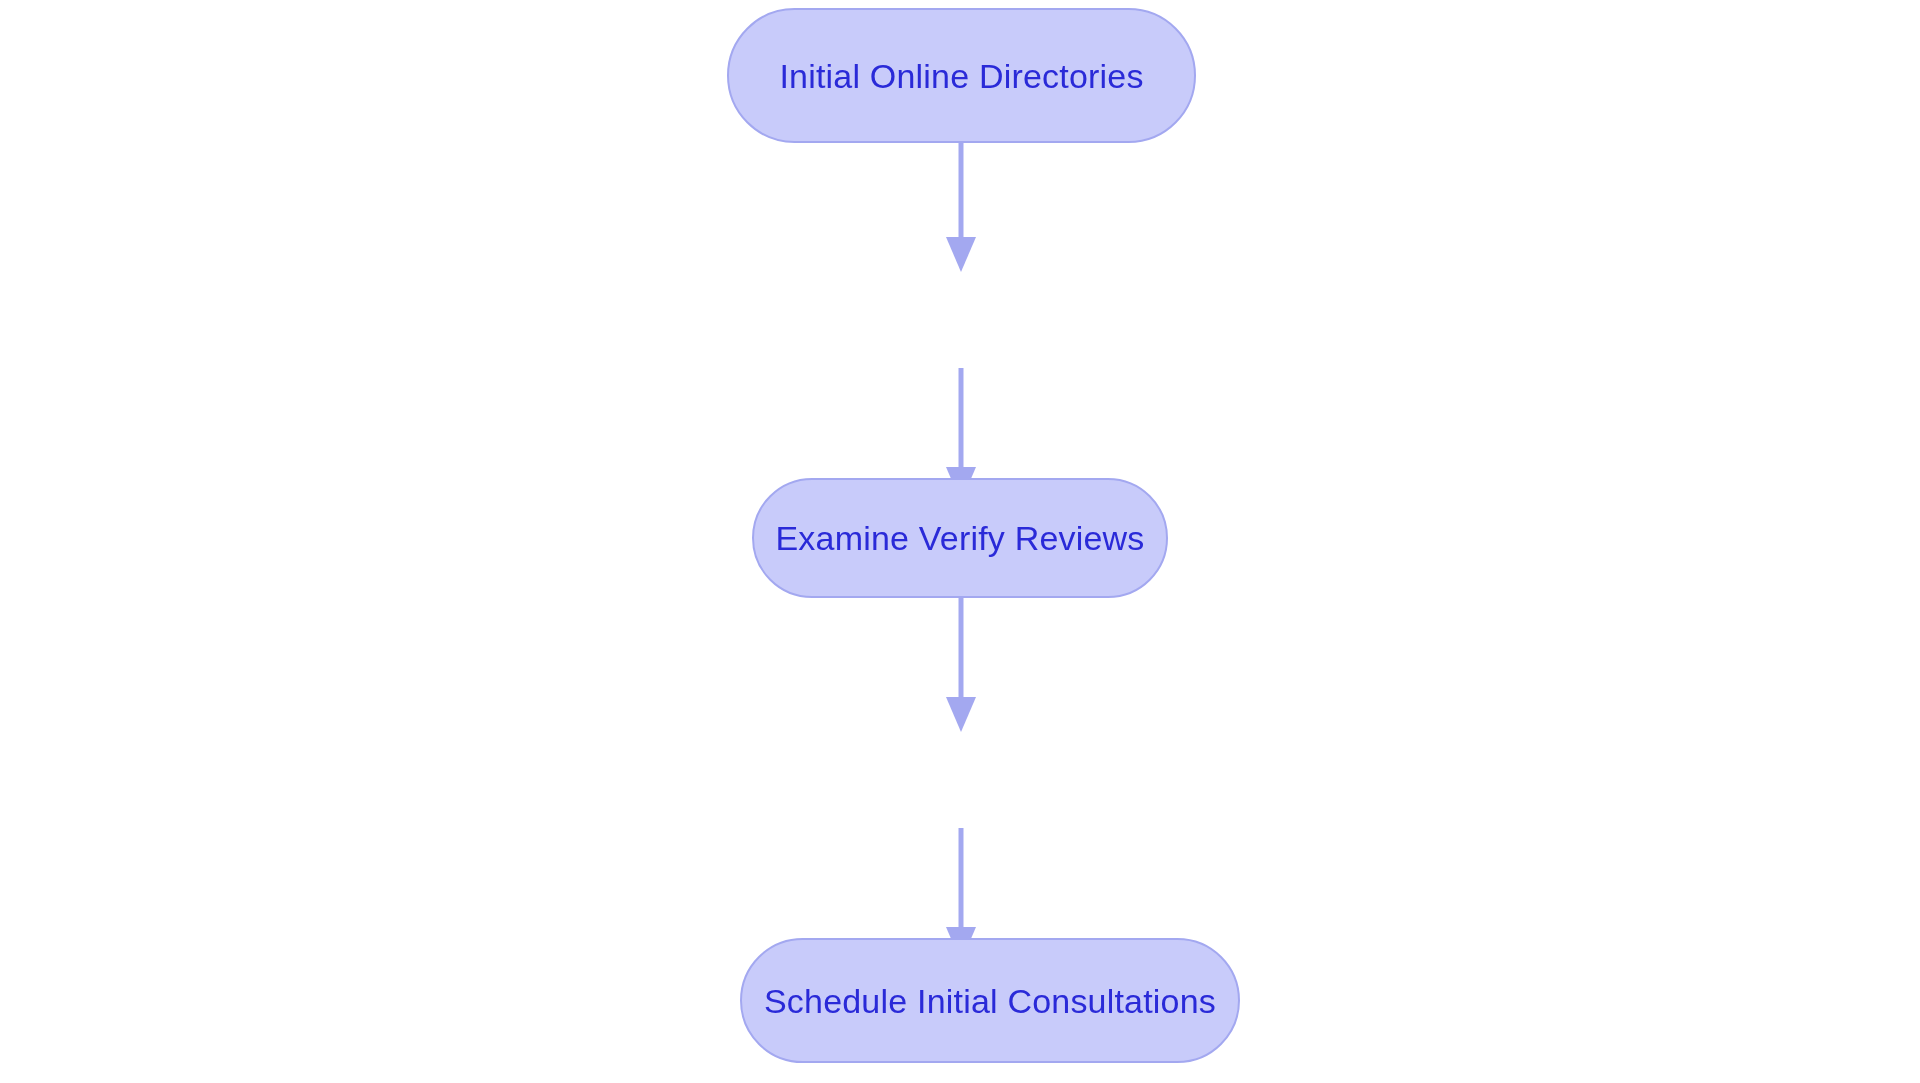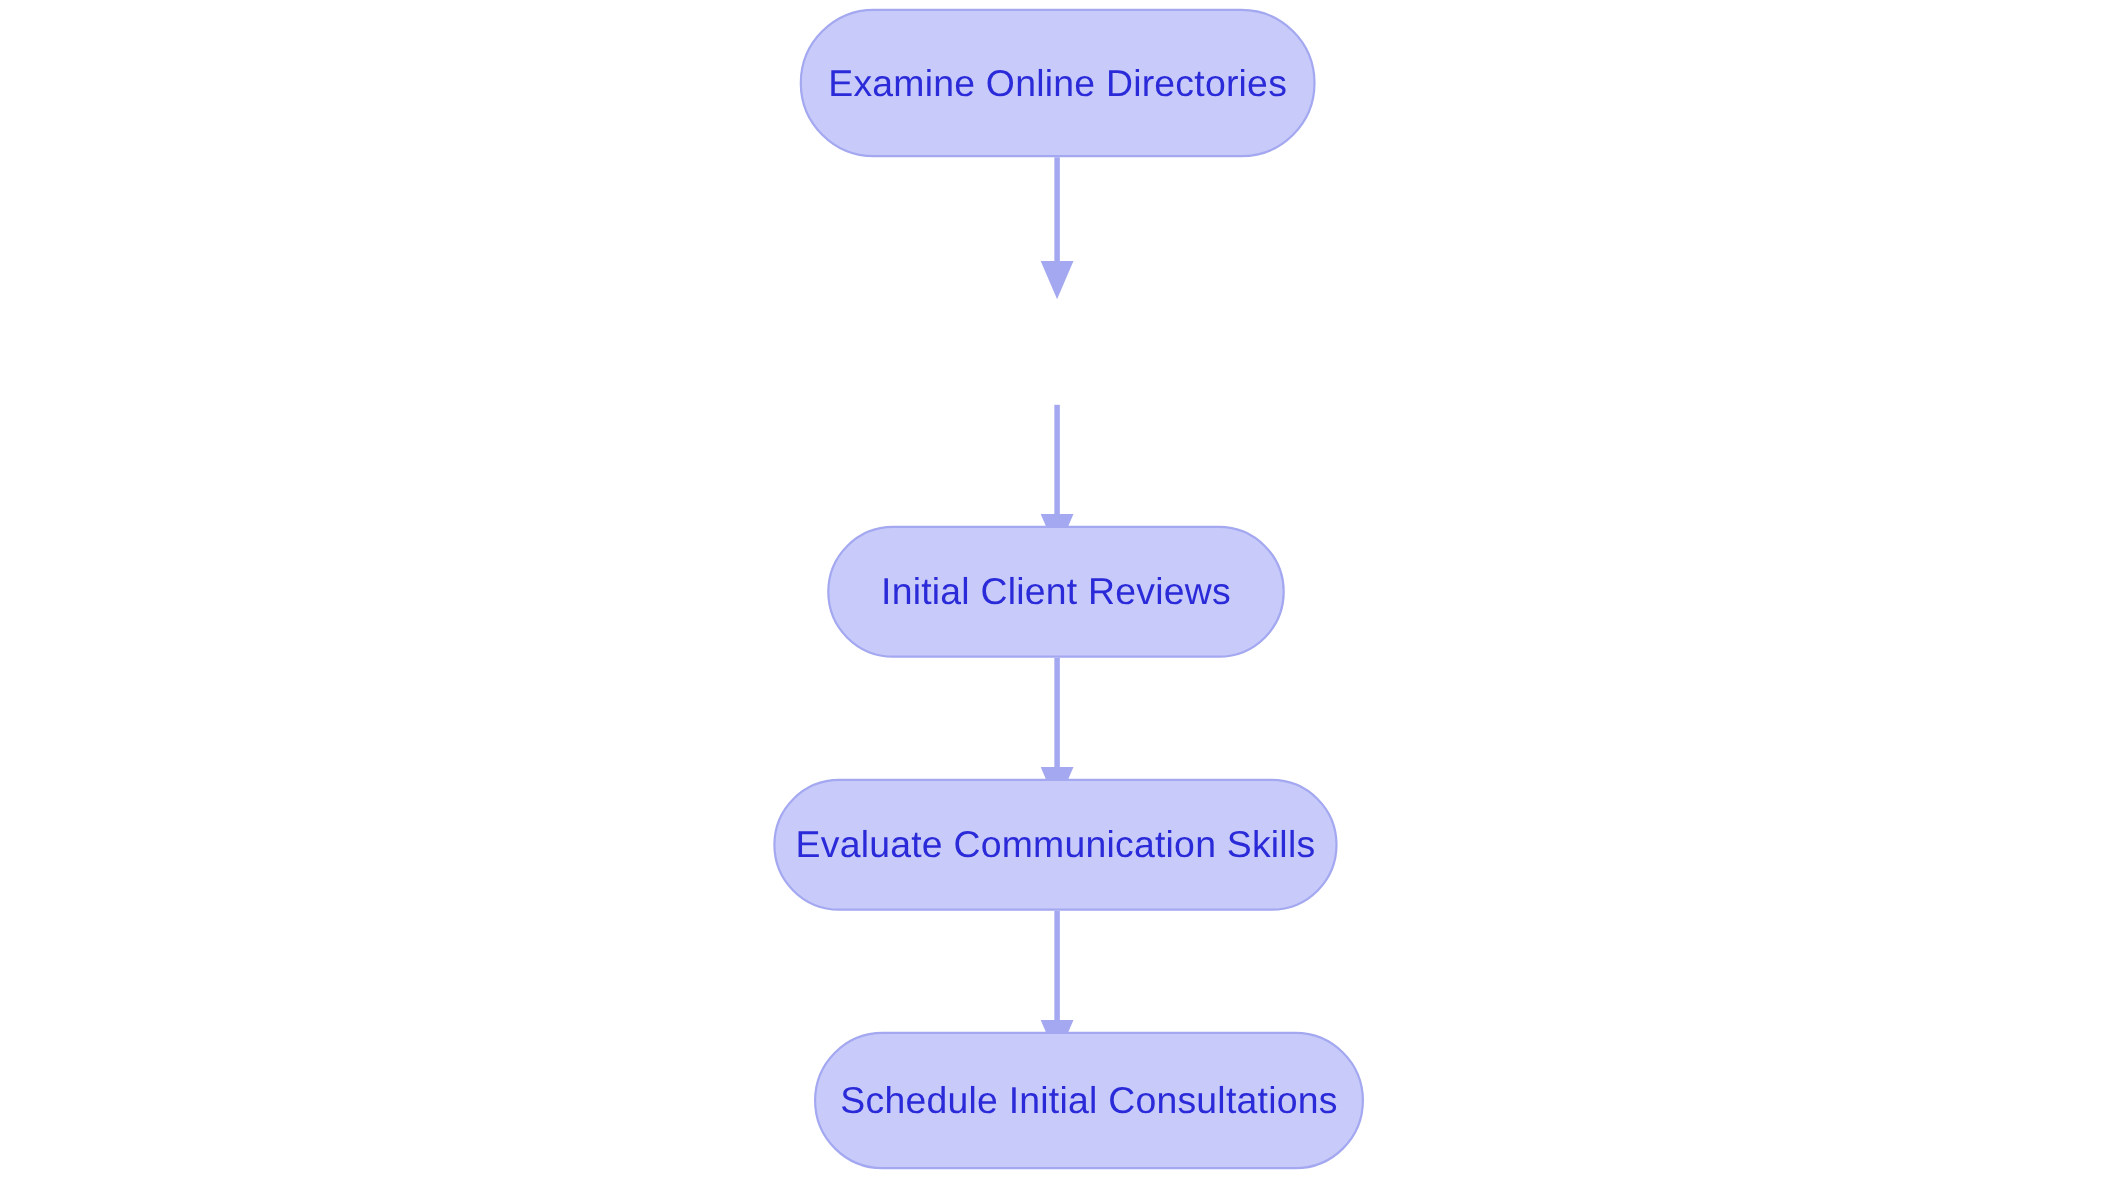--- a/index.html
+++ b/index.html
@@ -69,29 +69,26 @@
     <g>
       <line x1="961" y1="598" x2="961" y2="702" stroke="#a3a8f0" stroke-width="5" marker-end="url(#arrowhead)"></line>
     </g>
 
     <g>
       <line x1="961" y1="828" x2="961" y2="932" stroke="#a3a8f0" stroke-width="5" marker-end="url(#arrowhead)"></line>
     </g>
   </svg>
 
   <div class="node" style="left:727px; top:8px; width:469px; height:135px;">
-    <span class="node-label">Examine Online Directories</span>
+    <span class="node-label">Initial Online Directories</span>
   </div>
 
 
   <div class="node" style="left:752px; top:478px; width:416px; height:120px;">
-    <span class="node-label">Initial Client Reviews</span>
+    <span class="node-label">Examine Verify Reviews</span>
   </div>
 
-  <div class="node" style="left:703px; top:708px; width:513px; height:120px;">
-    <span class="node-label">Evaluate Communication Skills</span>
-  </div>
 
   <div class="node" style="left:740px; top:938px; width:500px; height:125px;">
     <span class="node-label">Schedule Initial Consultations</span>
   </div>
 
 </div>
 
 </body></html>

